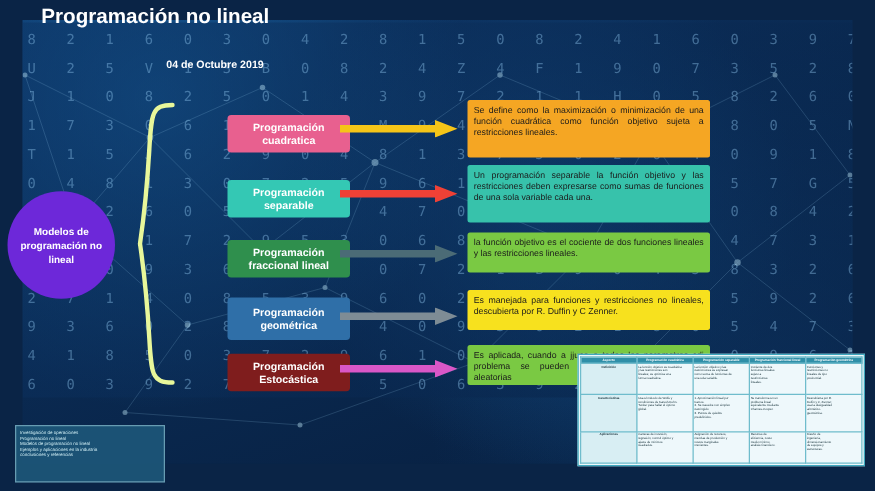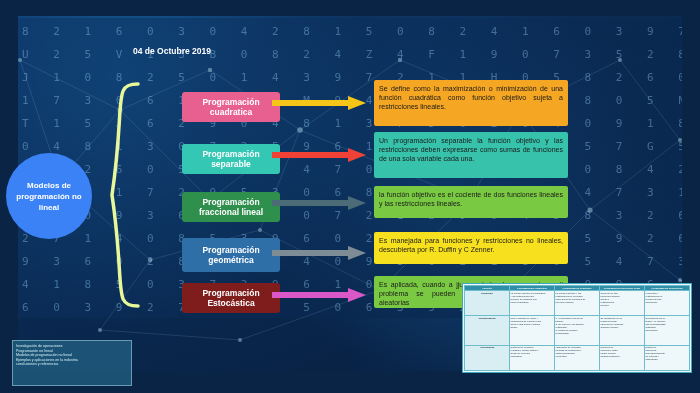--- a/index.html
+++ b/index.html
@@ -27,21 +27,21 @@
   .botbar{position:absolute;left:0;bottom:0;width:700px;height:22px;background:#0a2446;}
   .leftbar{position:absolute;left:0;top:0;width:18px;height:393px;background:#0a2446;}
   .rightbar{position:absolute;right:0;top:0;width:18px;height:393px;background:#0a2446;}
 
   
   .title{position:absolute;left:33px;top:4px;font-size:16.5px;font-weight:bold;color:#fff;}
   .date{position:absolute;left:133px;top:46px;font-size:8.5px;font-weight:bold;color:#fff;}
 
   
   .blob{position:absolute;left:6px;top:153px;width:86px;height:86px;border-radius:50%;
-      background:#3b82f6;display:flex;align-items:center;justify-content:center;text-align:center;}
+      background:#6d28d9;display:flex;align-items:center;justify-content:center;text-align:center;}
   .blob span{font-size:8px;font-weight:bold;color:#fff;line-height:11px;}
 
   
   .brace{position:absolute;left:98px;top:80px;width:42px;height:230px;}
 
   
   .lbox{position:absolute;width:98px;height:30px;border-radius:3px;display:flex;
      align-items:center;justify-content:center;text-align:center;margin-left:26px;}
   .lbox span{font-size:8.5px;font-weight:bold;color:#fff;line-height:10.5px;}
 
@@ -126,20 +126,21 @@
       <circle cx="680" cy="280" r="2"></circle>
         <circle cx="640" cy="350" r="2"></circle>
     </g>
   </svg>
 
   <div class="topbar"></div>
   <div class="botbar"></div>
   <div class="leftbar"></div>
   <div class="rightbar"></div>
 
+  <div class="title">Programación no lineal</div>
   <div class="date">04 de Octubre 2019</div>
 
   <div class="blob">
     <span>Modelos de programación no lineal</span>
   </div>
 
   <svg class="brace" viewBox="0 0 42 230">
     <path d="M40 4 C14 4 28 20 14 115 C28 210 14 226 40 226" fill="none" stroke="#e8f79a" stroke-width="3.5" stroke-linecap="round"></path>
   </svg>
 

